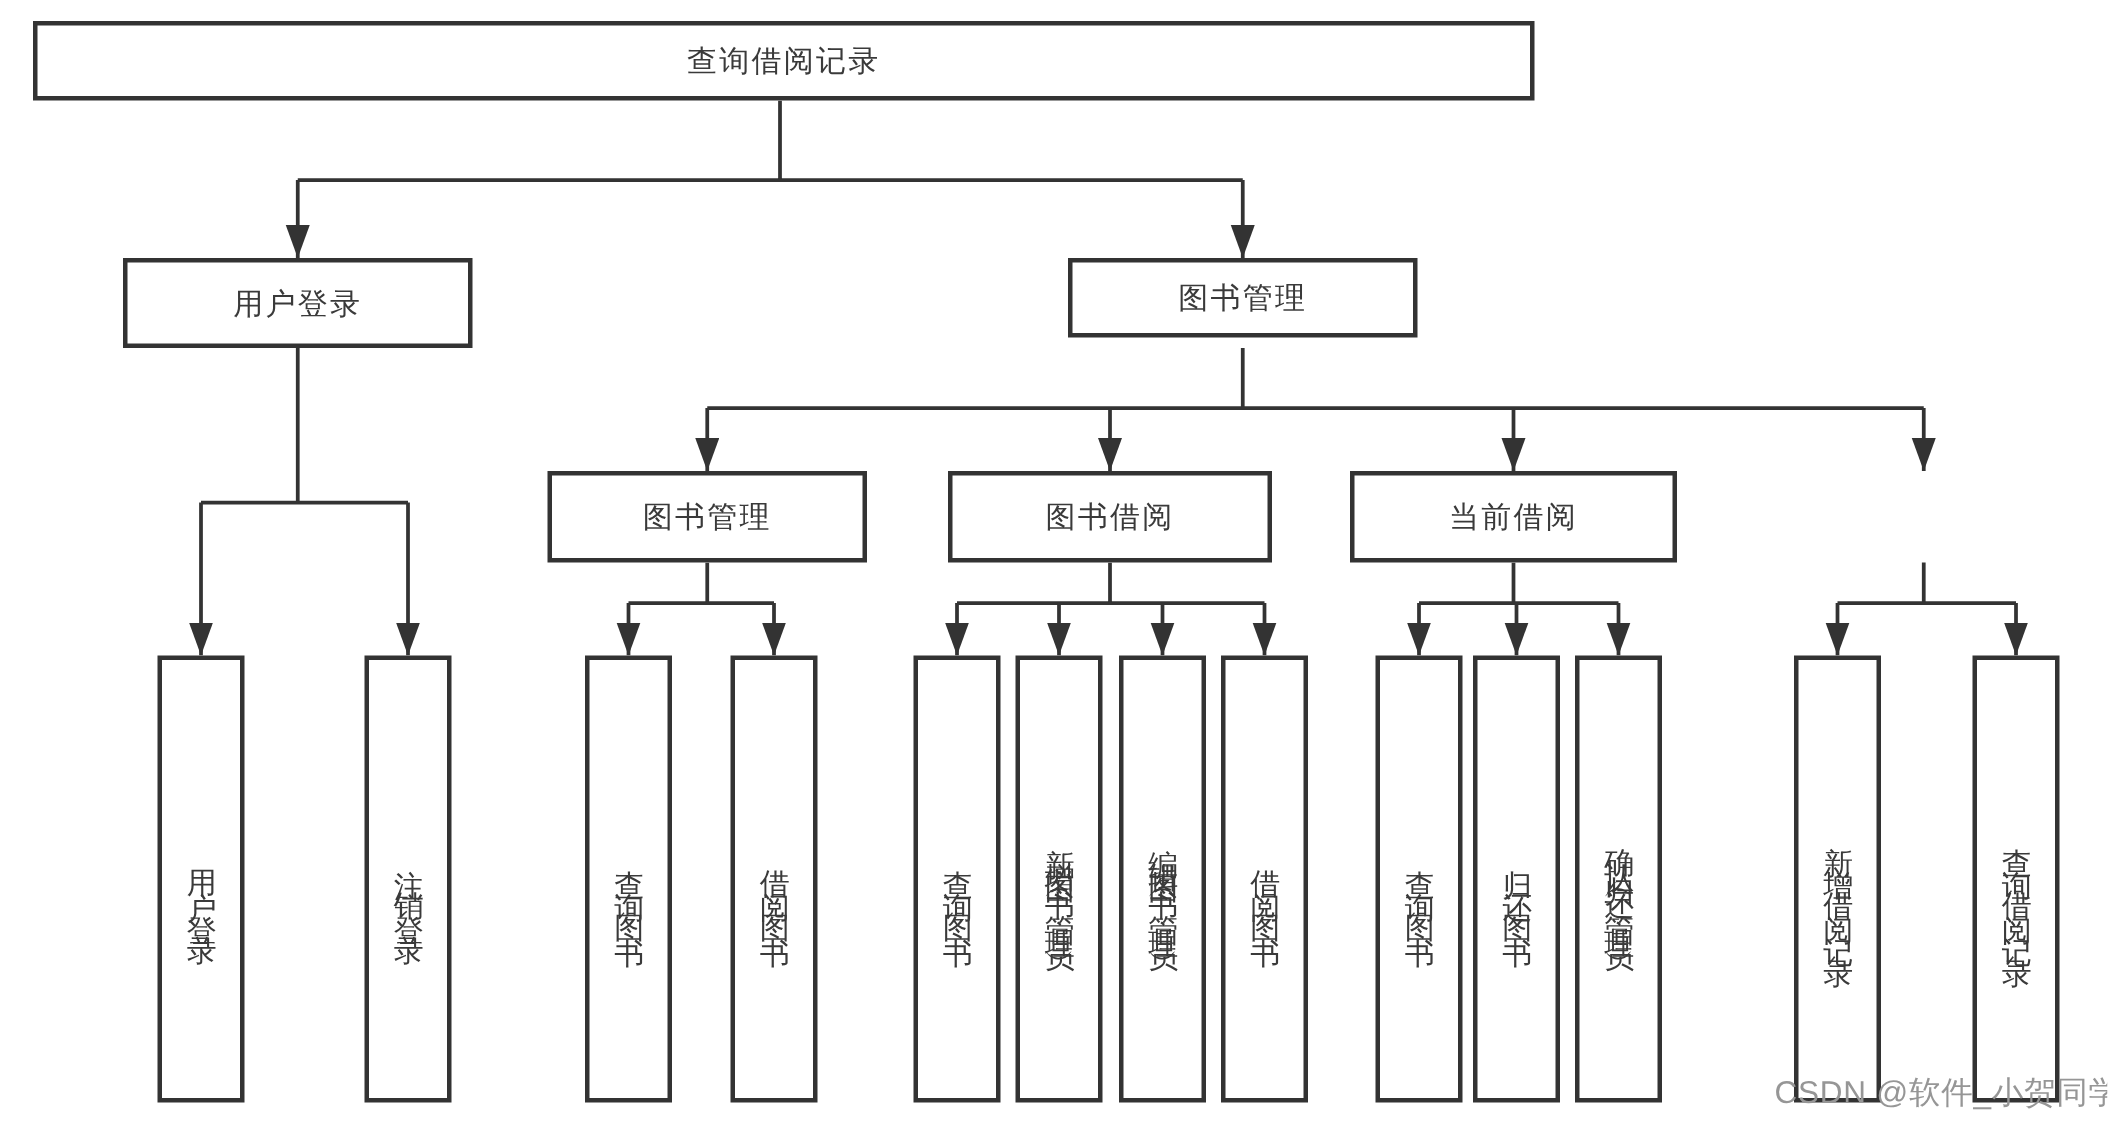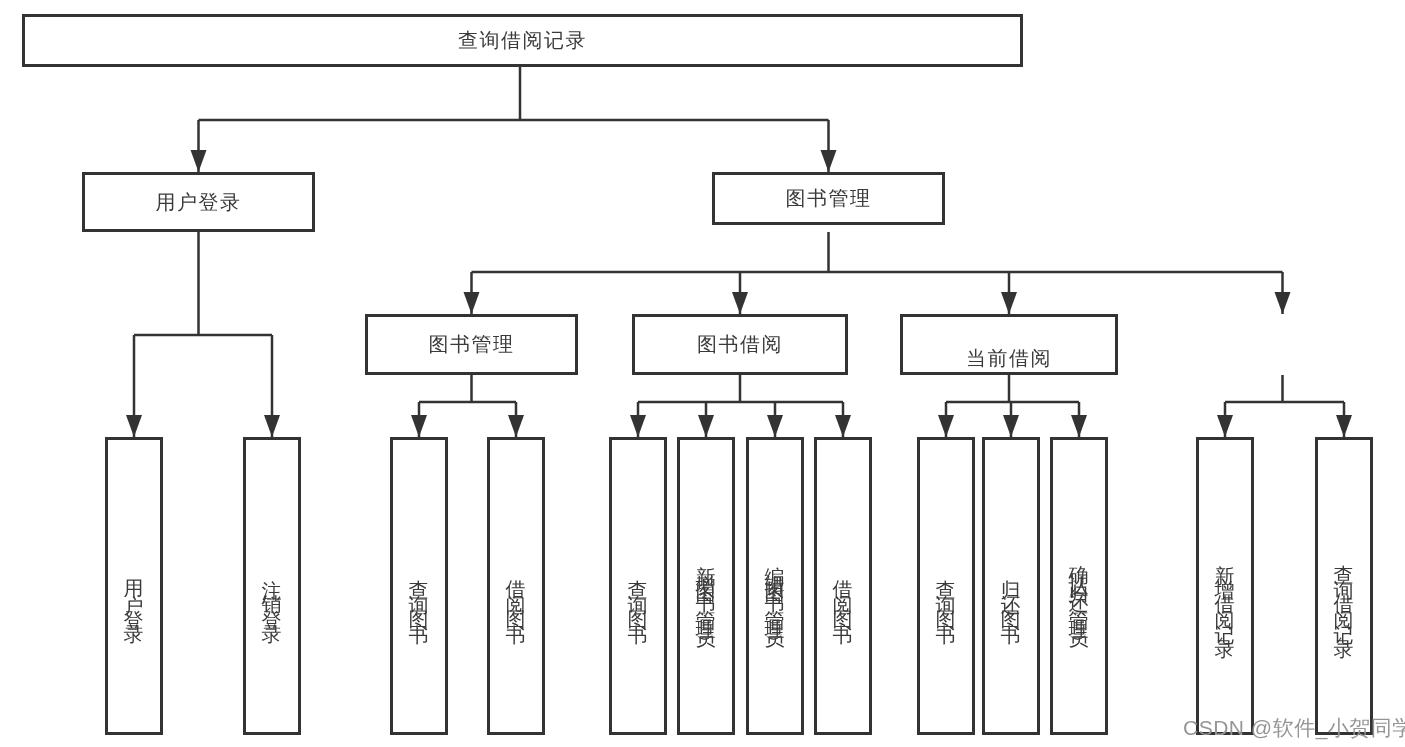--- a/index.html
+++ b/index.html
@@ -31,21 +31,21 @@
   }
   .v-box .vtext.tight{letter-spacing:9px;margin-bottom:-9px;}
   
   .n-root{left:22px;top:14px;width:1001px;height:53px;}
   
   .n-login{left:82px;top:172px;width:233px;height:60px;}
   .n-mgmt{left:712px;top:172px;width:233px;height:53px;}
   
   .n-newbook{left:365px;top:314px;width:213px;height:61px;}
   .n-borrow{left:632px;top:314px;width:216px;height:61px;justify-content:center;}
-  .n-current{left:900px;top:314px;width:218px;height:61px;align-items:flex-end;}
+  .n-current{left:900px;top:314px;width:218px;height:61px;}
   .n-records{left:1172px;top:314px;width:221px;height:61px;}
   
   .leaf{top:437px;width:58px;height:298px;}
   .n-l-login1{left:105px;}
   .n-l-login2{left:243px;}
   .n-l-nb1{left:390px;}
   .n-l-nb2{left:487px;}
   .n-l-bb1{left:609px;}
   .n-l-bb2{left:677px;}
   .n-l-bb3{left:746px;}

